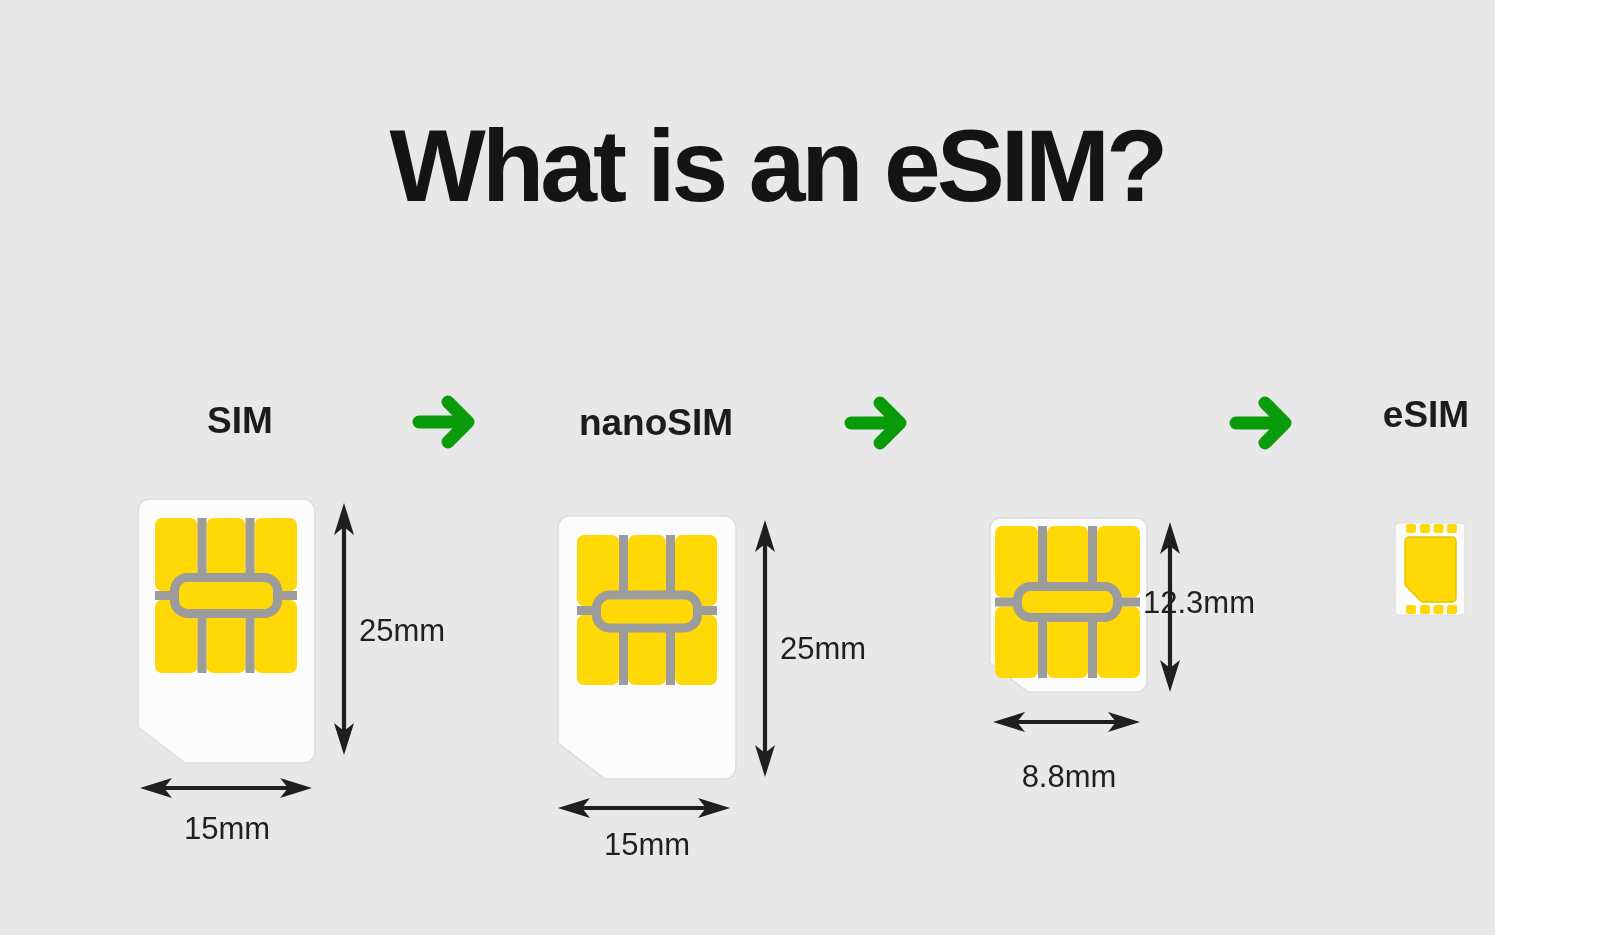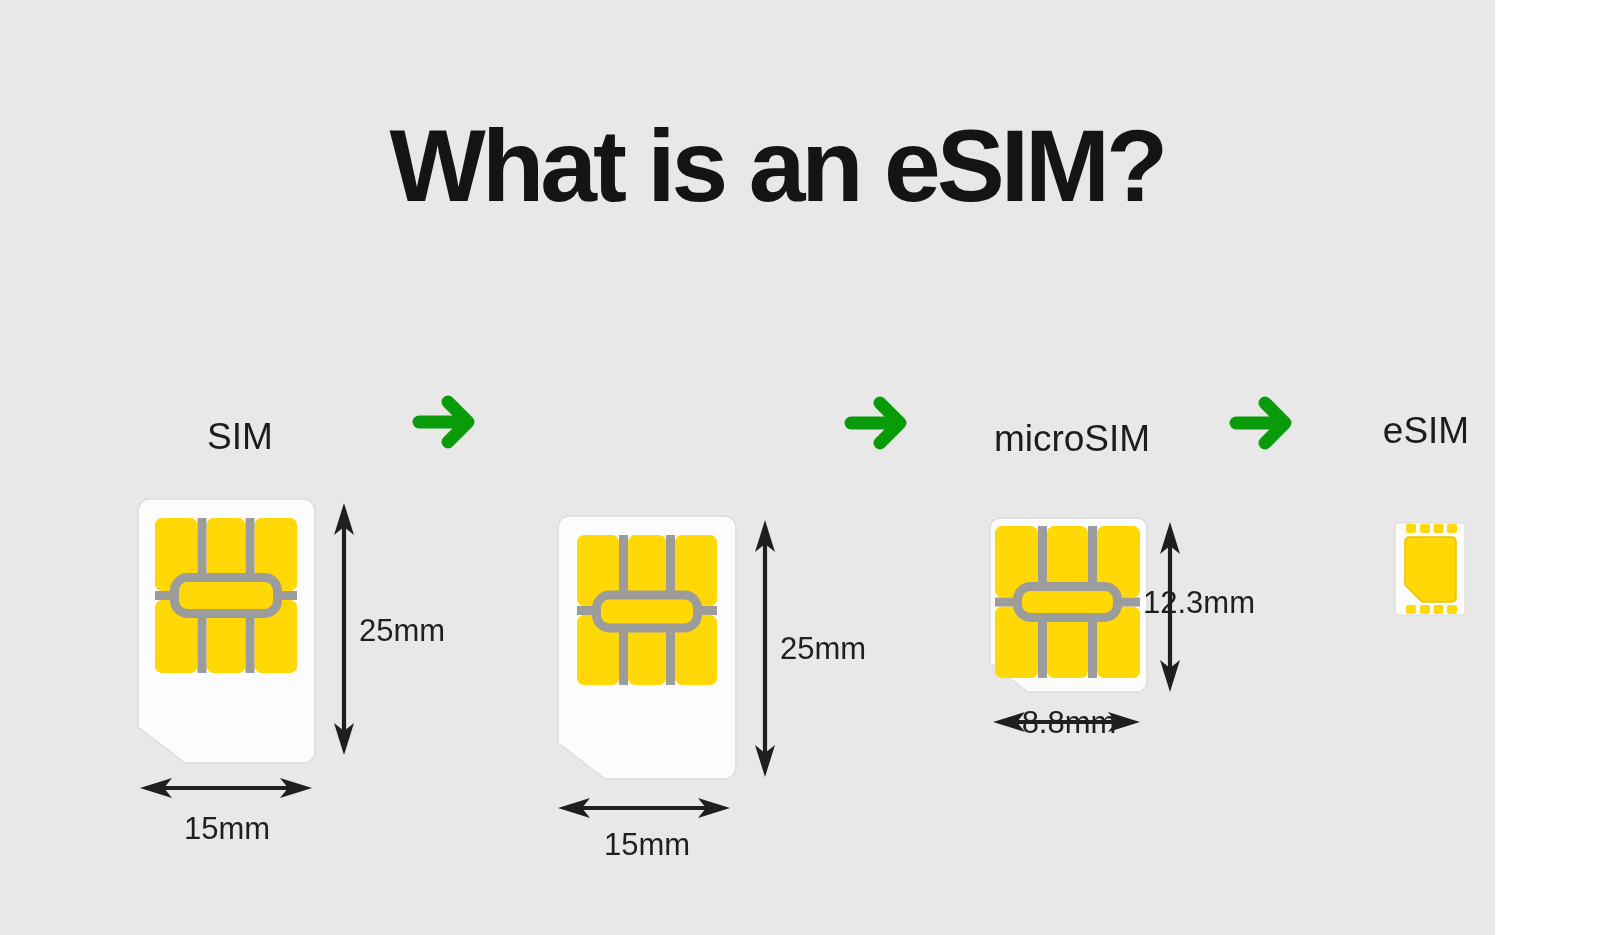--- a/index.html
+++ b/index.html
@@ -18,45 +18,44 @@
     font-weight:700;
     letter-spacing:-4px;
     color:var(--title-color,#141414);
     white-space:nowrap;
     margin:0;
   }
   .card-label{
     position:absolute;
     transform:translate(-50%,-50%);
     font-size:37px;
-    font-weight:400;
+    font-weight:700;
     color:var(--label-color,#1c1c1c);
     white-space:nowrap;
-    margin-top:16px;
   }
   .dim-label{
     position:absolute;
     transform:translate(-50%,-50%);
     font-size:31px;
     font-weight:400;
     color:var(--dimension-color,#1f1f1f);
     white-space:nowrap;
   }
   .abs{position:absolute;}
   svg{display:block;overflow:visible;}
 </style>
 </head>
 <body>
 
 <div class="stage">
 
   <h1 class="title">What is an eSIM?</h1>
 
   <div class="card-label" style="left:240px;top:421px">SIM</div>
-  <div class="card-label" style="left:1072px;top:423px">microSIM</div>
+  <div class="card-label" style="left:656px;top:423px">nanoSIM</div>
   <div class="card-label" style="left:1426px;top:415px">eSIM</div>
 
   <svg class="abs" style="left:412px;top:394px" width="70" height="56" viewBox="0 0 70 56">
     <line x1="7" y1="28" x2="43" y2="28" stroke="var(--arrow-green)" stroke-width="13" stroke-linecap="round"></line>
     <polyline points="36,8 56,28 36,48" fill="none" stroke="var(--arrow-green)" stroke-width="13" stroke-linecap="round" stroke-linejoin="round"></polyline>
   </svg>
   <svg class="abs" style="left:844px;top:395px" width="70" height="56" viewBox="0 0 70 56">
     <line x1="7" y1="28" x2="43" y2="28" stroke="var(--arrow-green)" stroke-width="13" stroke-linecap="round"></line>
     <polyline points="36,8 56,28 36,48" fill="none" stroke="var(--arrow-green)" stroke-width="13" stroke-linecap="round" stroke-linejoin="round"></polyline>
   </svg>
@@ -143,21 +142,21 @@
     <line x1="12" y1="24" x2="12" y2="146" stroke="var(--dimension-color)" stroke-width="4.2"></line>
     <polygon points="12,0 2,32 12,24 22,32" fill="var(--dimension-color)"></polygon>
     <polygon points="12,170 2,138 12,146 22,138" fill="var(--dimension-color)"></polygon>
   </svg>
   <svg class="abs" style="left:993px;top:710px" width="147" height="24" viewBox="0 0 147 24">
     <line x1="24" y1="12" x2="123" y2="12" stroke="var(--dimension-color)" stroke-width="4.2"></line>
     <polygon points="0,12 32,2 24,12 32,22" fill="var(--dimension-color)"></polygon>
     <polygon points="147,12 115,2 123,12 115,22" fill="var(--dimension-color)"></polygon>
   </svg>
   <div class="dim-label" style="left:1199px;top:603px">12.3mm</div>
-  <div class="dim-label" style="left:1069px;top:723px">8.8mm</div>
+  <div class="dim-label" style="left:1069px;top:777px">8.8mm</div>
 
   <svg class="abs" style="left:1395px;top:523px" width="70" height="92" viewBox="0 0 70 92">
     <rect x="0" y="0" width="70" height="92" rx="4" fill="var(--card-body)" stroke="var(--card-border)" stroke-width="1.2"></rect>
     <g>
       <rect x="11" y="1" width="10" height="9" rx="2" fill="var(--chip-yellow)"></rect>
       <rect x="25" y="1" width="10" height="9" rx="2" fill="var(--chip-yellow)"></rect>
       <rect x="38.5" y="1" width="10" height="9" rx="2" fill="var(--chip-yellow)"></rect>
       <rect x="52" y="1" width="10" height="9" rx="2" fill="var(--chip-yellow)"></rect>
       <rect x="11" y="82" width="10" height="9" rx="2" fill="var(--chip-yellow)"></rect>
       <rect x="25" y="82" width="10" height="9" rx="2" fill="var(--chip-yellow)"></rect>

